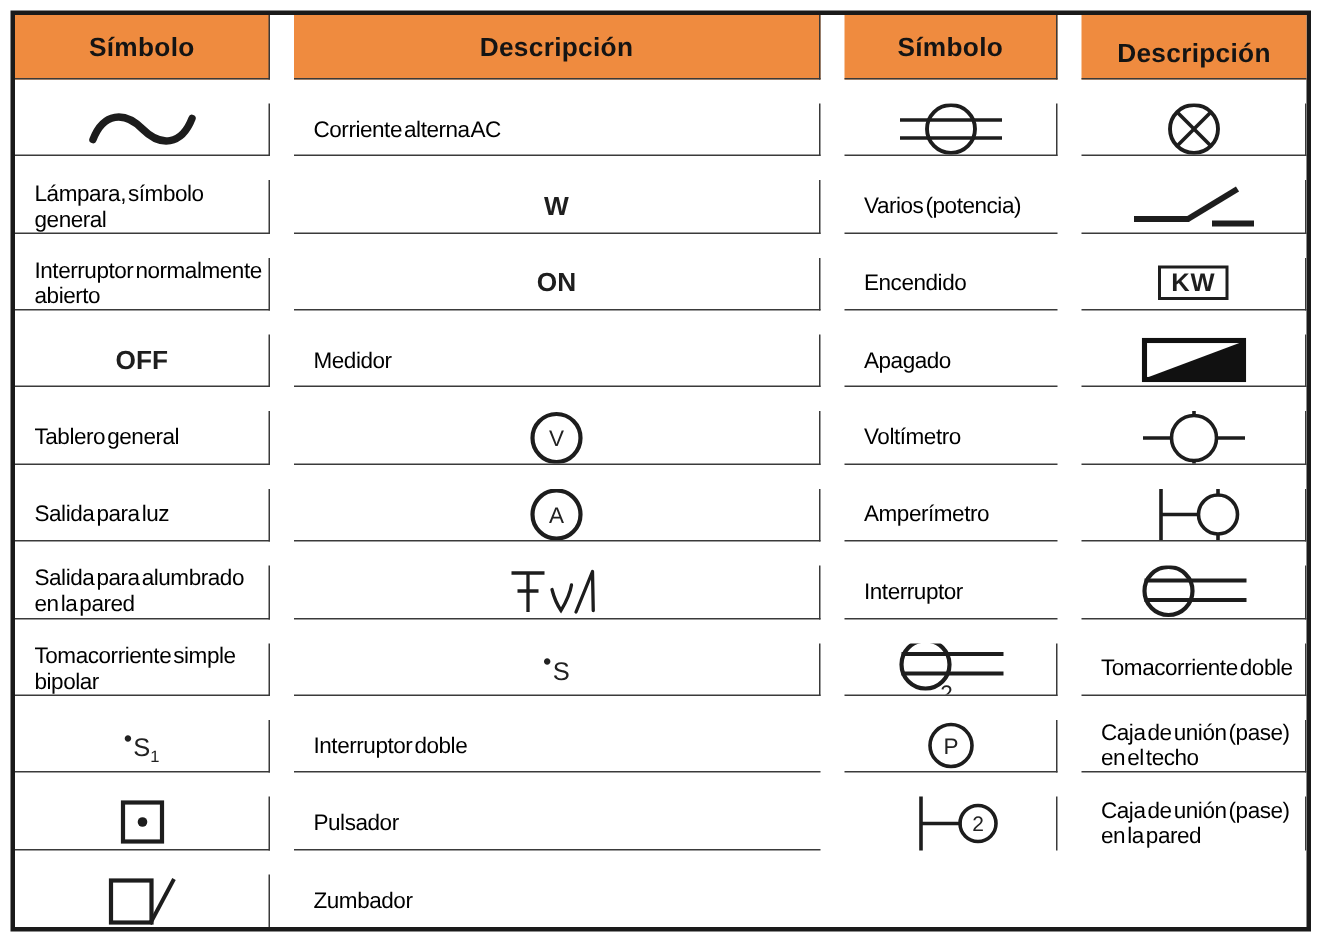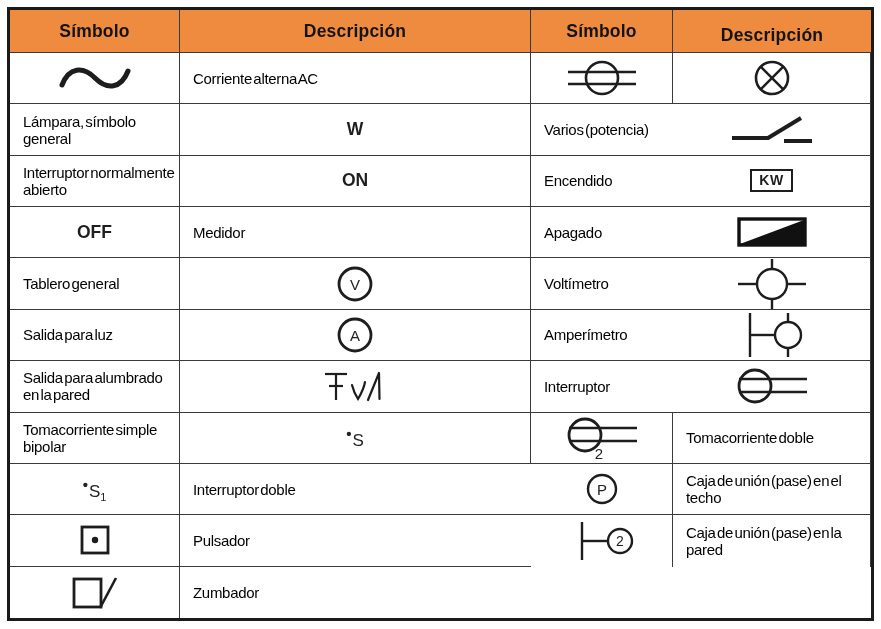--- a/index.html
+++ b/index.html
@@ -6,41 +6,42 @@
   body {
     width:881px; height:629px; background:#ffffff; position:relative;
     font-family:"Liberation Sans", sans-serif;
   }
   .table {
     position:absolute; left:7px; top:7px; width:867px; height:614px;
     box-sizing:border-box; border:3px solid #1a1a1a; background:#fff;
     display:grid;
     grid-template-columns:170px 351px 142px 1fr;
     grid-template-rows:43px repeat(11, 1fr);
+    gap:16px;
   }
   .cell {
     box-sizing:border-box; display:flex; align-items:center;
     border-right:1.7px solid #3a3a3a; border-bottom:1.7px solid #3a3a3a;
     overflow:hidden; background:#fff;
   }
   .c4 { border-right:none; }
   .rlast { border-bottom:none; }
   .hcell {
     background:#EF8B3F; justify-content:center;
     font-weight:bold; font-size:17.5px; color:#141414; letter-spacing:0.2px;
   }
   .hshift span { display:inline-block; transform:translateY(4px); }
   .sym { justify-content:center; }
   .desc {
     padding-left:13px; font-size:15px; color:#000000;
     letter-spacing:-0.3px; word-spacing:-2.5px;
   }
   .symtext { font-weight:bold; font-size:17.5px; color:#1e1e1e; }
   .kwbox {
-    border:2.6px solid #1e1e1e; font-weight:bold; font-size:14px;
+    border:2.6px solid #1e1e1e; font-weight:bold; font-size:17px;
     color:#1e1e1e; padding:2px 7px; letter-spacing:0.5px; line-height:15px;
   }
   svg { display:block; }
   svg .sline { stroke:#1d1d1d; fill:none; }
   svg text { font-family:"Liberation Sans", sans-serif; fill:#222; }
   .dotS { font-size:17px; color:#222; white-space:nowrap; }
   .dot { font-weight:bold; font-size:15px; vertical-align:7px; margin-right:1px; }
   .sub { font-size:11px; vertical-align:-4px; }
 </style>
 </head>

